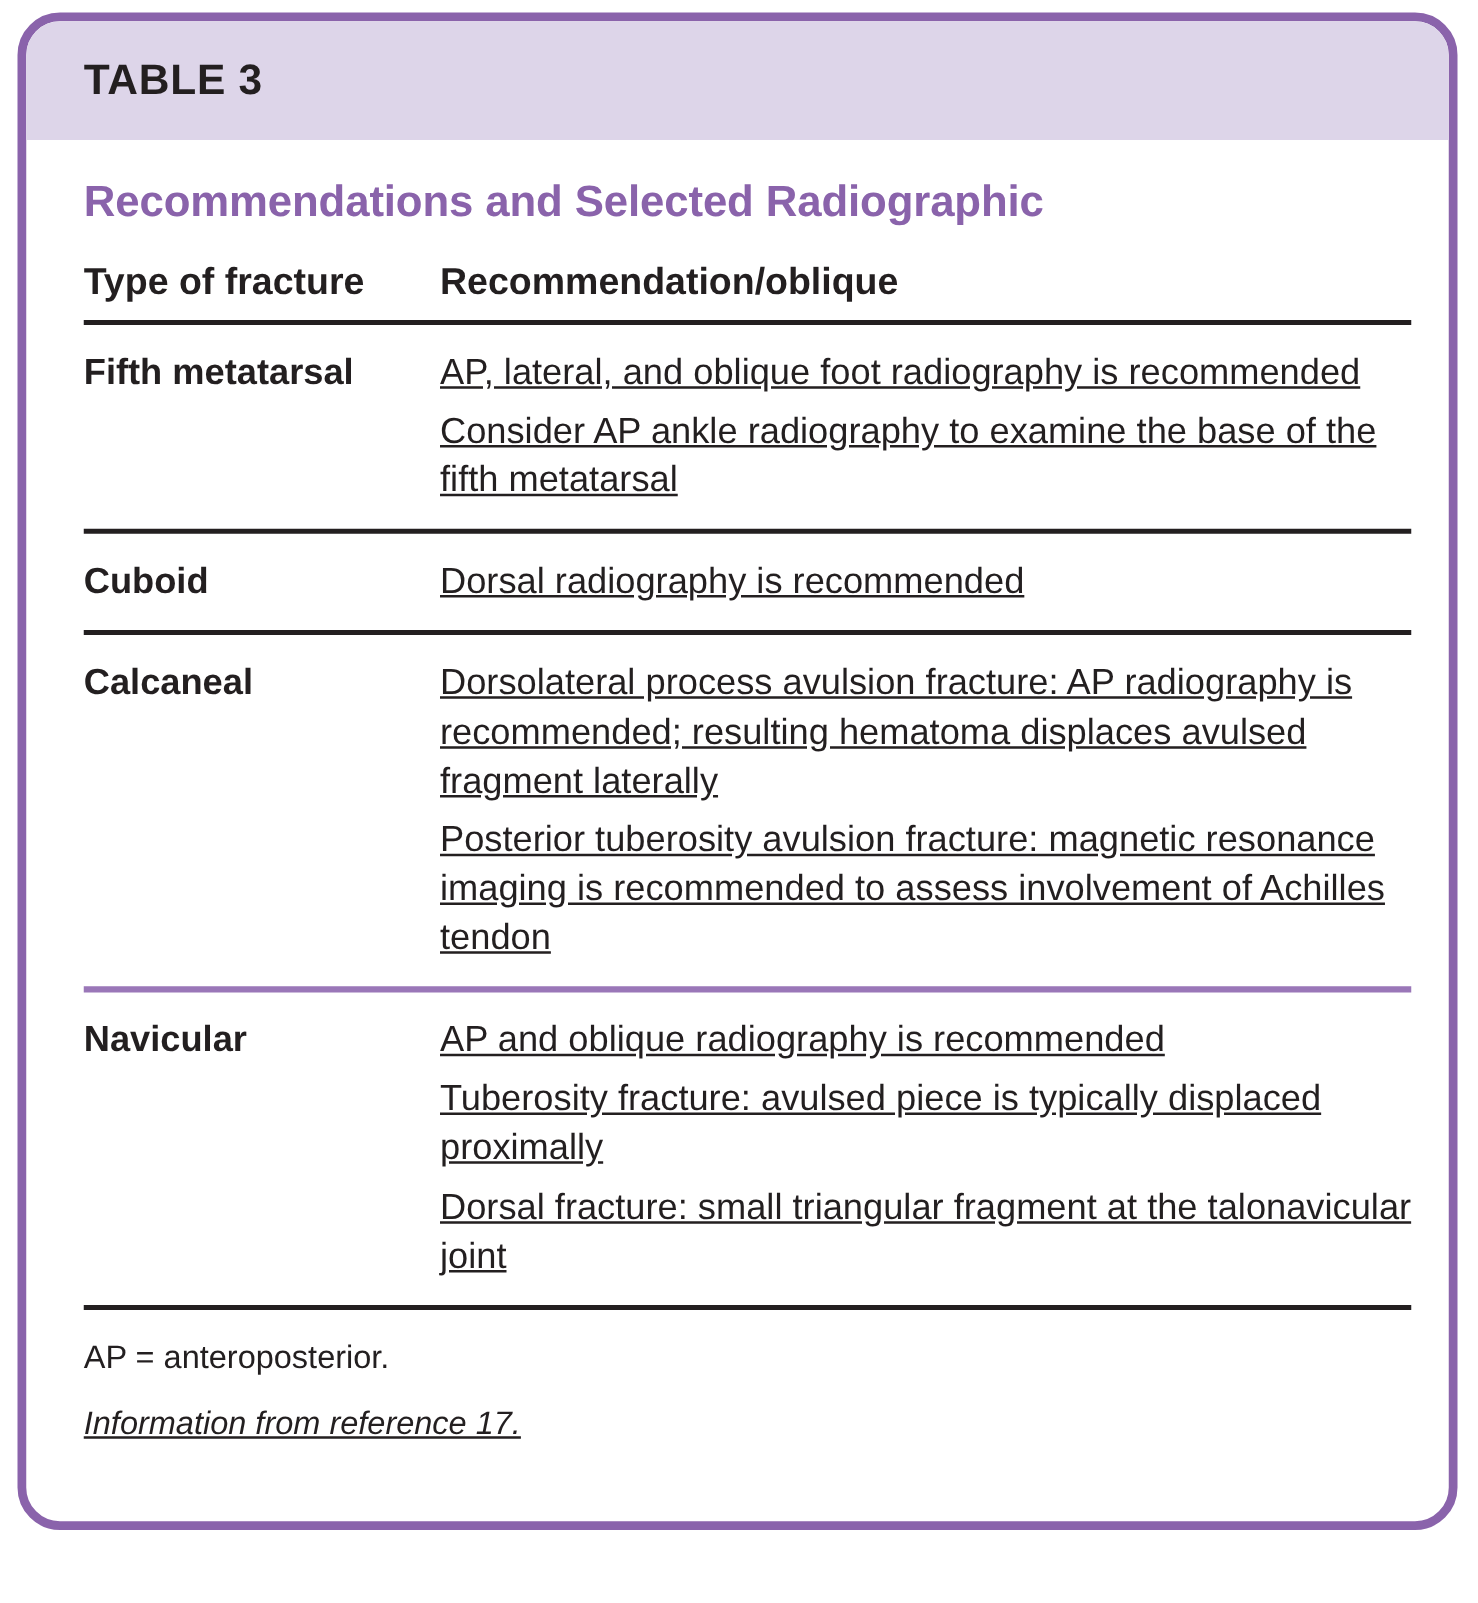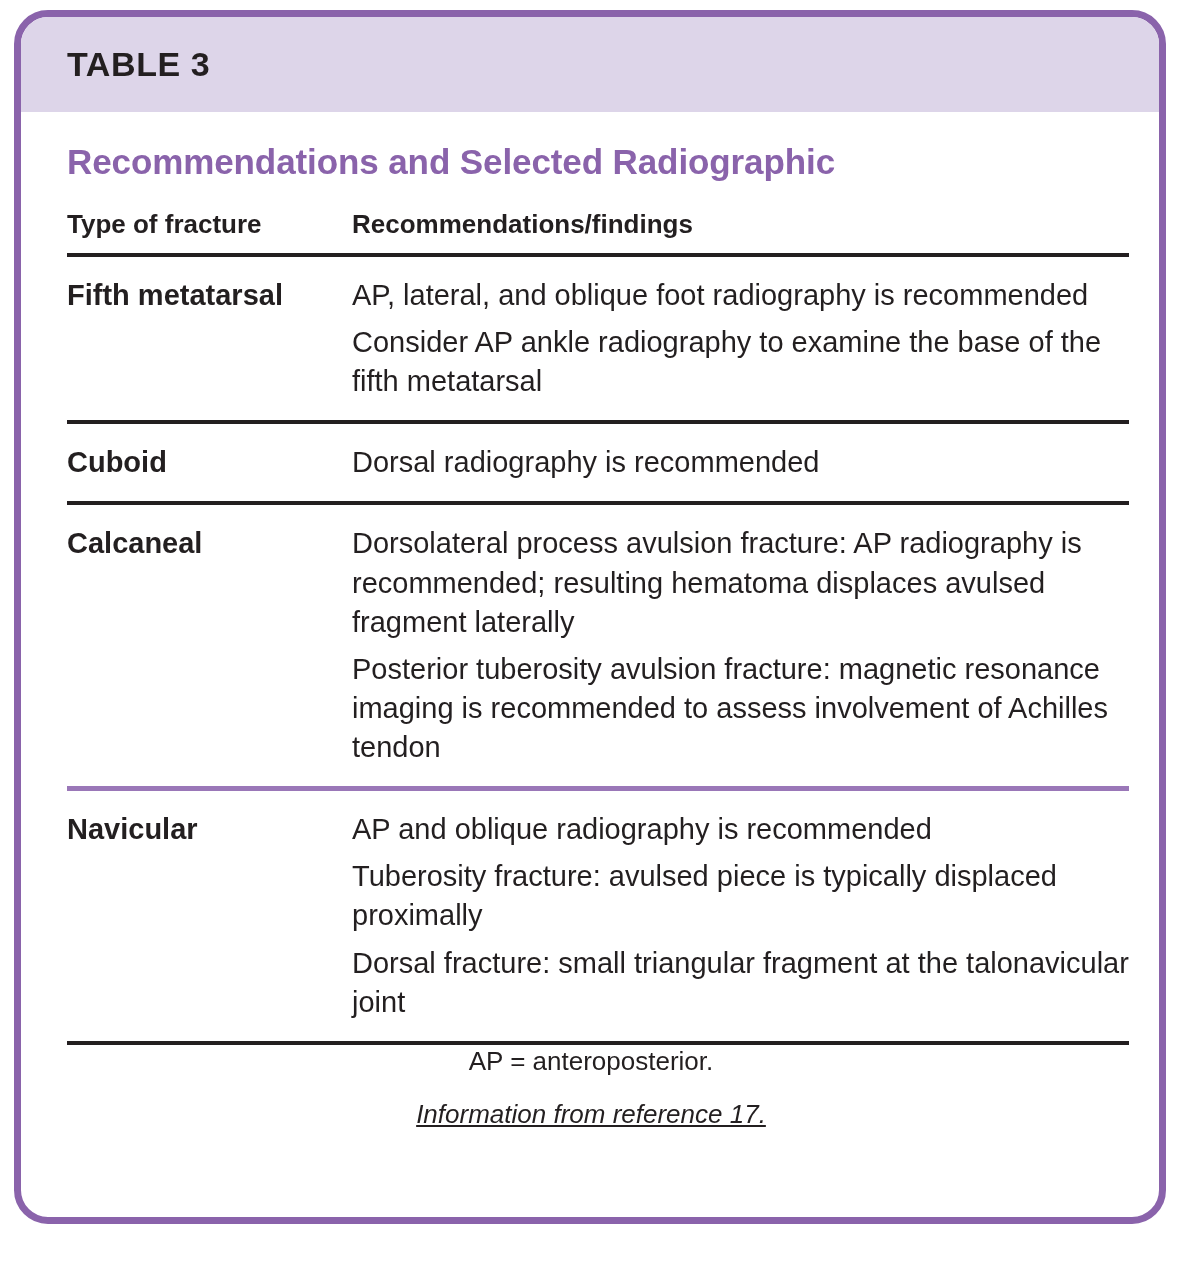--- a/index.html
+++ b/index.html
@@ -62,21 +62,21 @@
     width: 1062px;
     border-collapse: collapse;
     margin-top: 24px;
     table-layout: fixed;
   }
   .data-table col.c1 { width: 285px; }
   .data-table col.c2 { width: 777px; }
 
   .data-table th {
     text-align: left;
-    font-size: 26px;
+    font-size: 30px;
     font-weight: bold;
     color: #231f20;
     padding: 0 0 13px 0;
     vertical-align: bottom;
     border-bottom: 4px solid #231f20;
   }
 
   .data-table td {
     font-size: 29px;
     color: #231f20;
@@ -91,27 +91,28 @@
     padding-bottom: 19px;
   }
   tr.body-row.last-row > td {
     border-bottom: 5px solid #9a77b8;
   }
 
   td.type-cell { padding-right: 14px; font-weight: bold; }
 
   .finding {
     margin: 0;
+    text-decoration: underline;
   }
   .finding + .finding {
     margin-top: 8px;
   }
 
   .footnotes {
-    text-align: center;
+    margin-top: 21px;
   }
   .footnote {
     font-size: 26px;
     color: #231f20;
     line-height: 1.3;
   }
   .footnote + .footnote {
     margin-top: 19px;
     text-decoration: underline;
   }
@@ -133,21 +134,21 @@
     </div>
 
     <table class="data-table">
       <colgroup>
         <col class="c1">
         <col class="c2">
       </colgroup>
       <thead>
         <tr>
           <th>Type of fracture</th>
-          <th>Recommendations/findings</th>
+          <th>Recommendation/oblique</th>
         </tr>
       </thead>
       <tbody>
 
         <tr class="body-row">
           <td class="type-cell">Fifth metatarsal</td>
           <td>
             <p class="finding">AP, lateral, and oblique foot radiography is recommended</p>
             <p class="finding">Consider AP ankle radiography to examine the base of the fifth metatarsal</p>
           </td>

